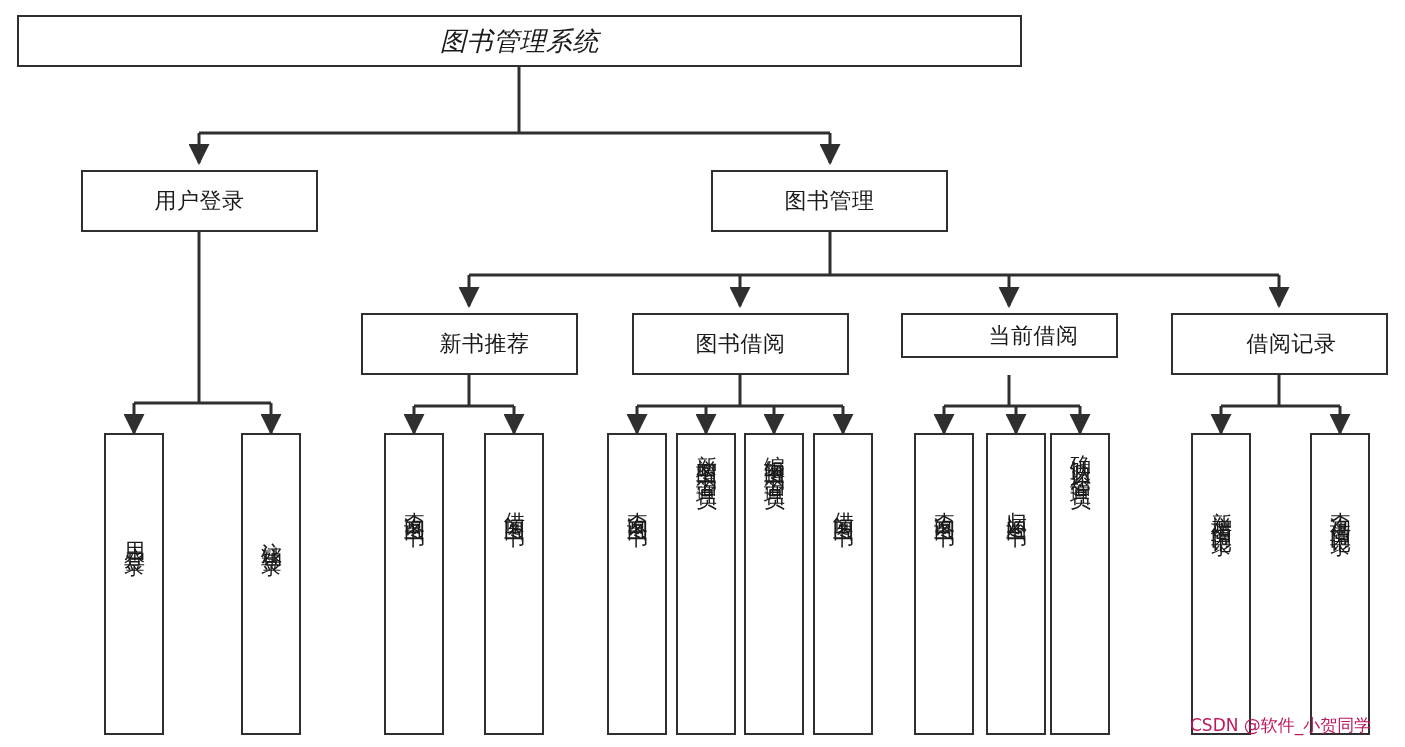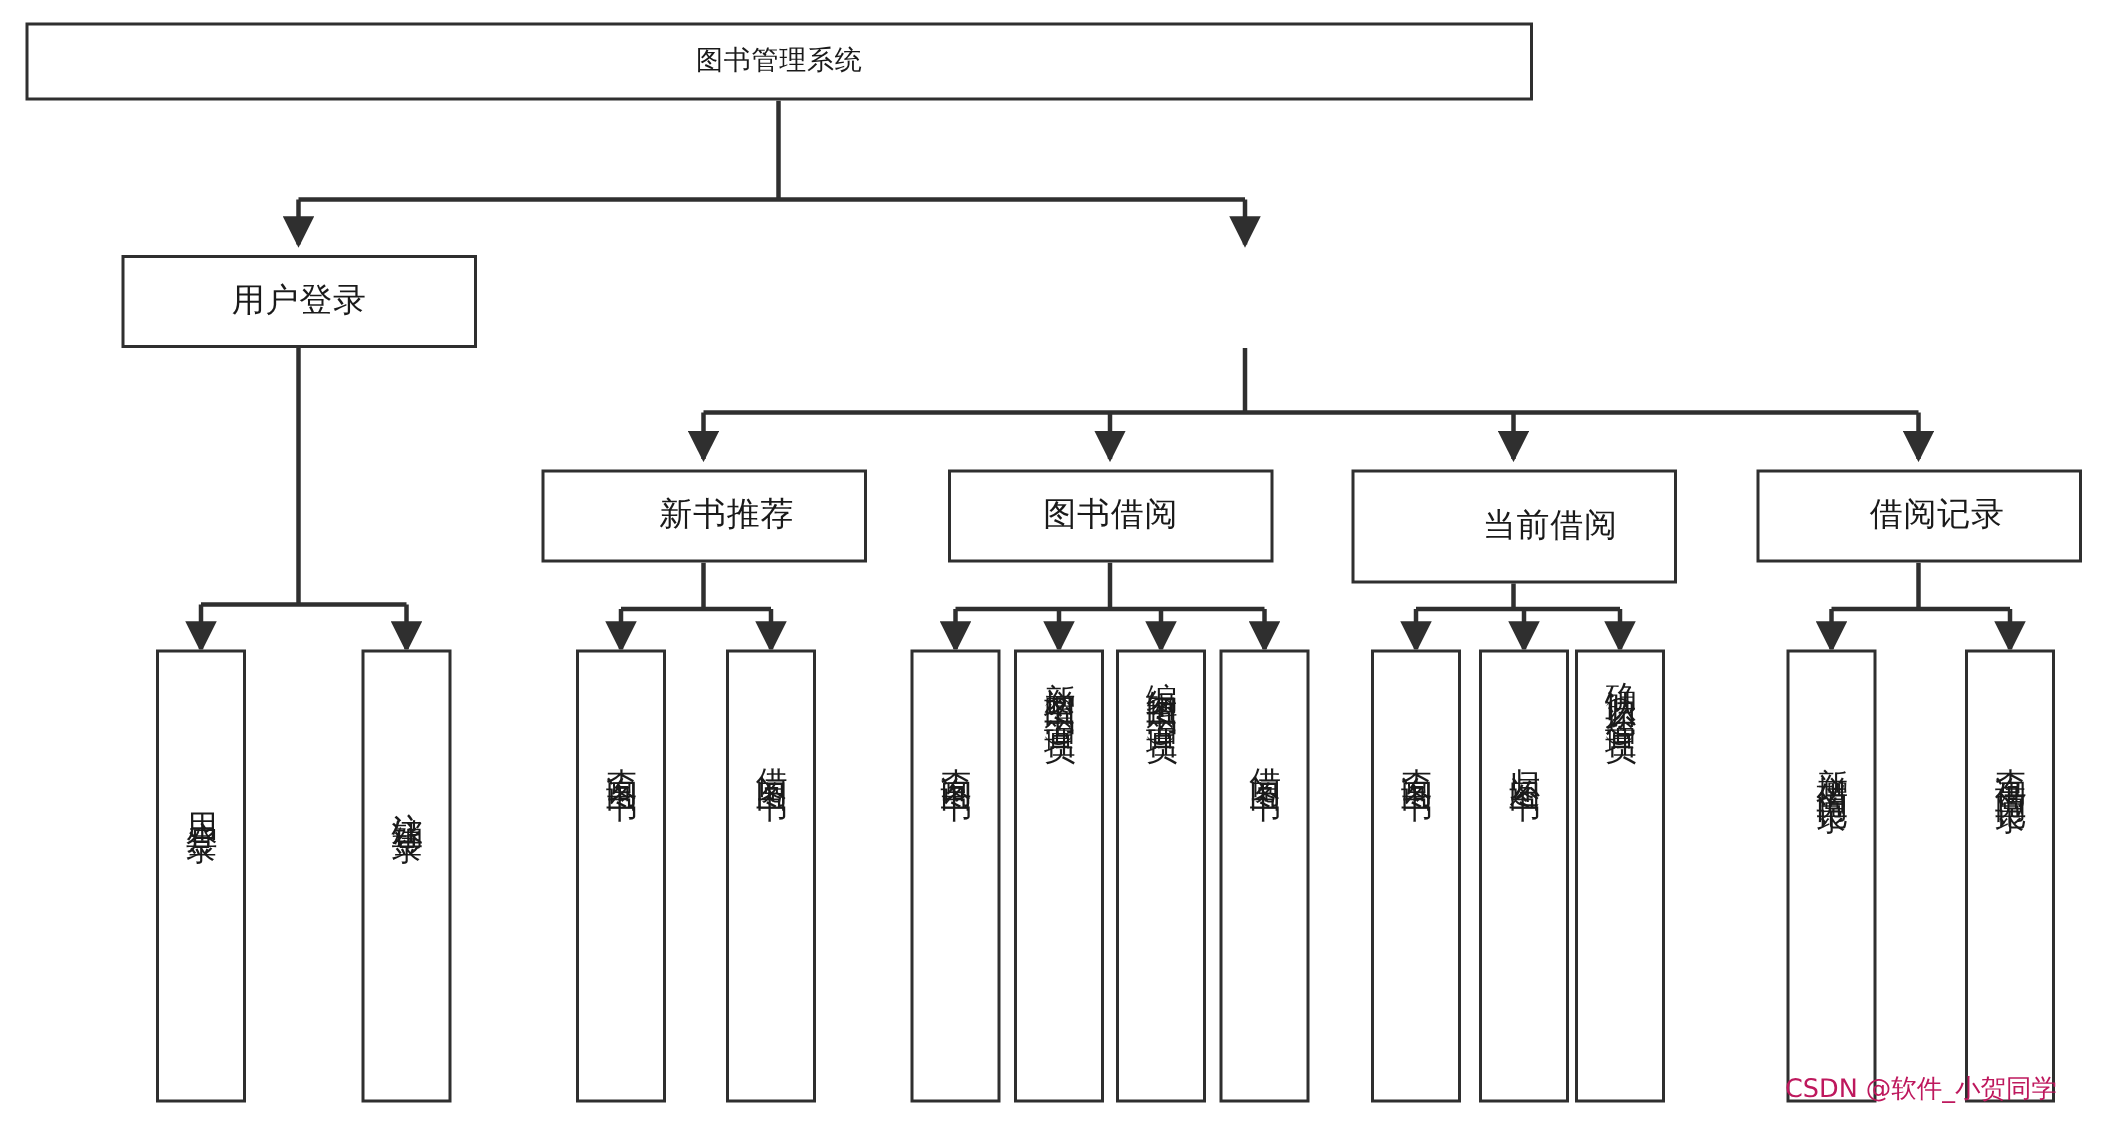--- a/index.html
+++ b/index.html
@@ -41,21 +41,22 @@
     text-align: center;
     line-height: 1.18;
     letter-spacing: 0.5px;
   }
   
   .node.h .node-label {
     writing-mode: horizontal-tb;
     font-size: 22px;
   }
   .node.root .node-label {
-    font-size: 18px;
+    font-size: 26px;
+    font-style: italic;
   }
   
   .node.v {
     align-items: flex-start;
     justify-content: center;
     padding-top: 6px;
   }
   .node.v .node-label {
     writing-mode: vertical-rl;
     text-orientation: upright;
@@ -137,28 +138,31 @@
     </g>
   </svg>
 
   <div class="node h root" style="left:17px; top:15px; width:1005px; height:52px;">
     <span class="node-label">图书管理系统</span>
   </div>
 
   <div class="node h" style="left:81px; top:170px; width:237px; height:62px;">
     <span class="node-label">用户登录</span>
   </div>
+  <div class="node h" style="left:711px; top:170px; width:237px; height:62px;">
+    <span class="node-label">图书管理</span>
+  </div>
 
   <div class="node h" style="left:361px; top:313px; width:217px; height:62px;padding-left:30px;">
     <span class="node-label">新书推荐</span>
   </div>
   <div class="node h" style="left:632px; top:313px; width:217px; height:62px;">
     <span class="node-label">图书借阅</span>
   </div>
-  <div class="node h" style="left:901px; top:313px; width:217px; height:76px;padding-left:48px;">
+  <div class="node h" style="left:901px; top:313px; width:217px; height:45px;padding-left:48px;">
     <span class="node-label">当前借阅</span>
   </div>
   <div class="node h" style="left:1171px; top:313px; width:217px; height:62px;padding-left:24px;">
     <span class="node-label">借阅记录</span>
   </div>
 
   <div class="node v low-text" style="left:104px; top:433px; width:60px; height:302px;">
     <span class="node-label">用户登录</span>
   </div>
   <div class="node v low-text" style="left:241px; top:433px; width:60px; height:302px;">

